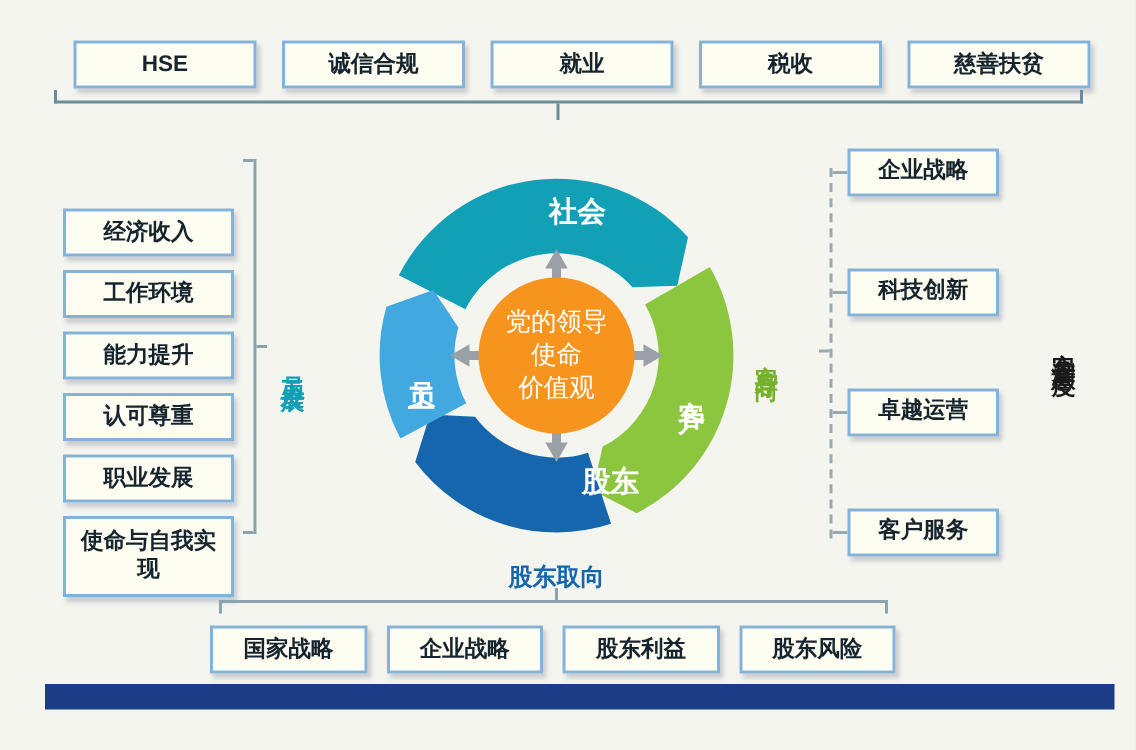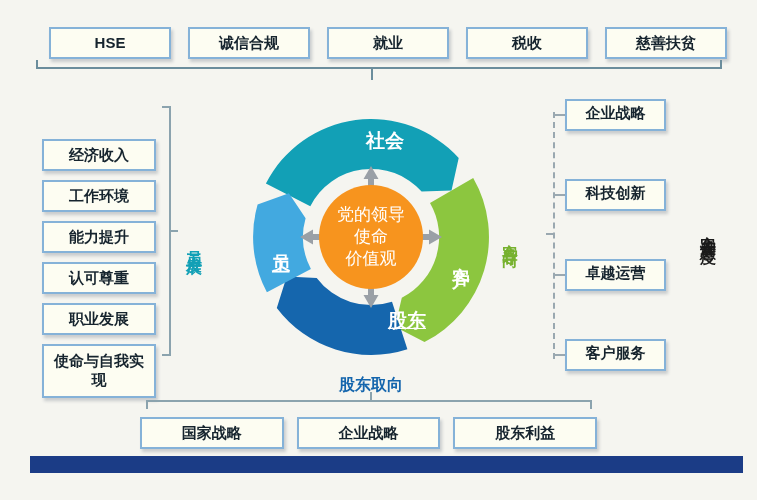--- a/index.html
+++ b/index.html
@@ -161,17 +161,18 @@
     <i class="h"></i>
       <i class="el"></i>
       <i class="er"></i>
       <i class="c"></i>
   </div>
 
   <div class="bottom-row">
     <div class="box">国家战略</div>
     <div class="box">企业战略</div>
     <div class="box">股东利益</div>
+    <div class="box">股东风险</div>
   </div>
 
   <div class="navy-bar"></div>
 
 </div>
 
 </body></html>

